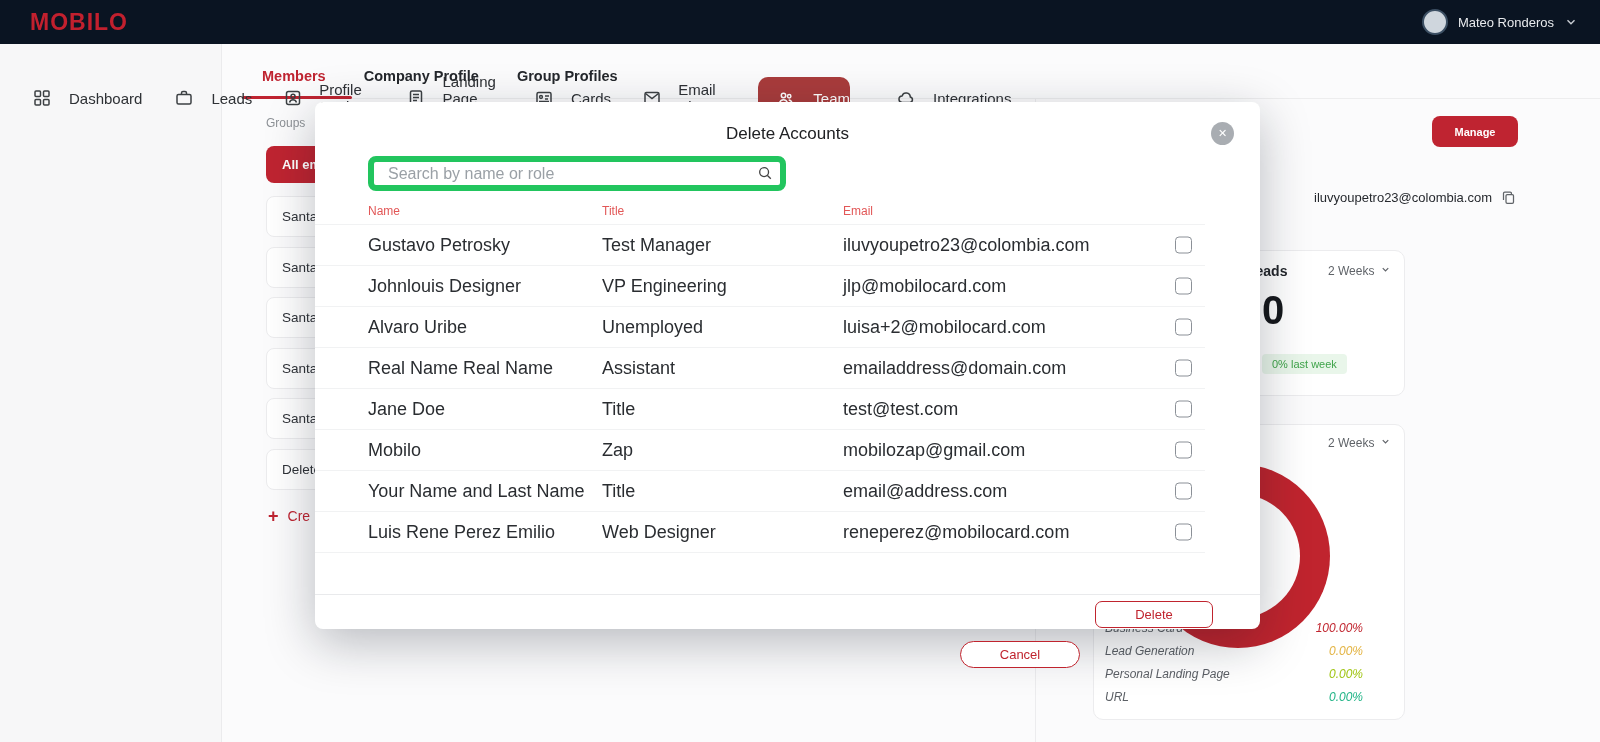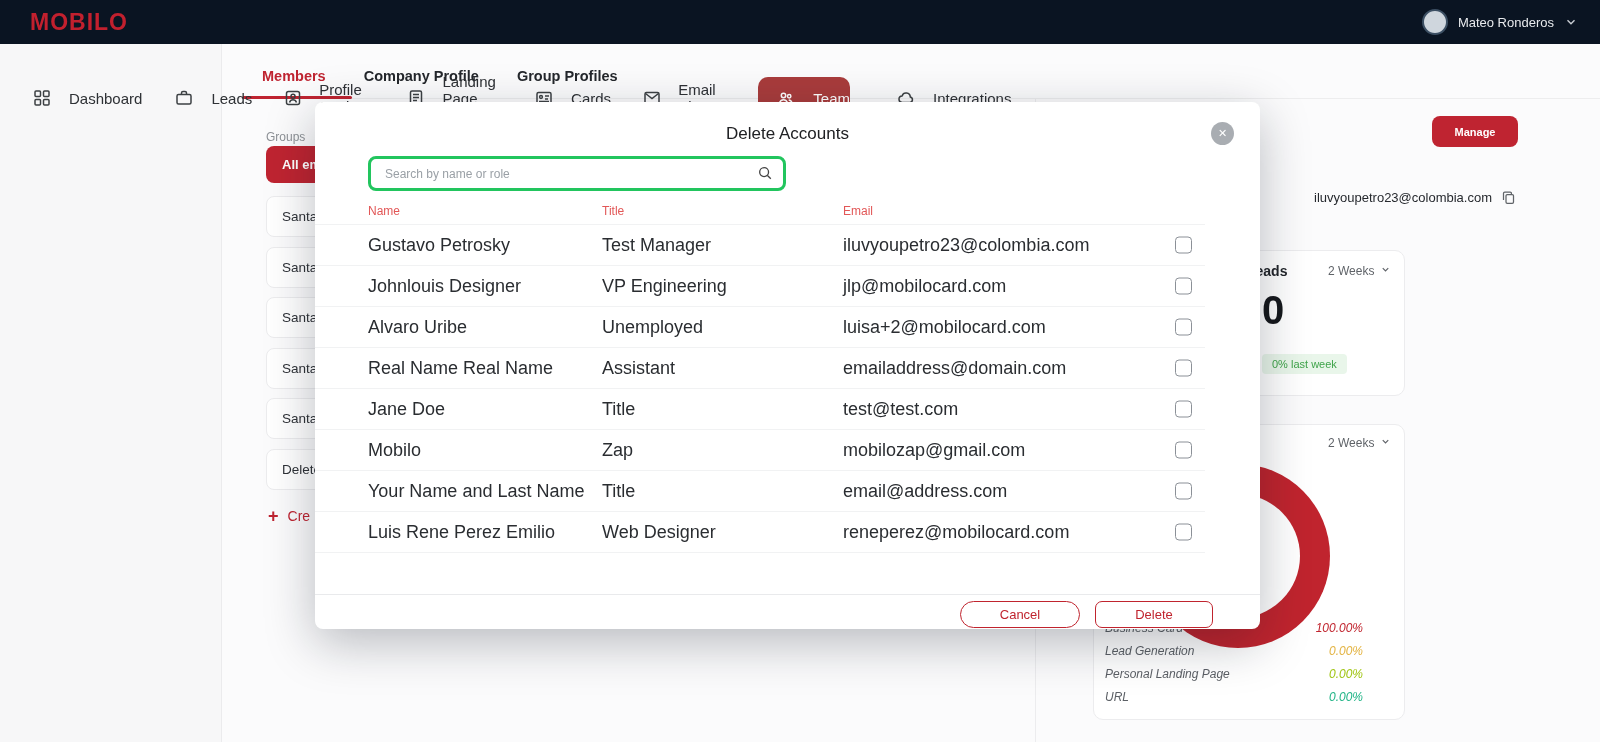--- a/index.html
+++ b/index.html
@@ -24,21 +24,21 @@
   .side-footer { position:absolute; bottom:12px; left:0; right:0; display:flex; flex-direction:column; gap:16px; }
   .side-footer .nav-item { height:36px; }
 
   
   .main-bg { position:absolute; left:222px; top:44px; right:0; bottom:0; background:#fbfbfc; }
   .tabs { position:absolute; left:262px; top:68px; display:flex; gap:38px; font-size:14.5px; font-weight:600; z-index:1;}
   .tab { color:#24272c; cursor:pointer; }
   .tab.active { color:#bf2431; }
   .tab-underline { position:absolute; left:242px; top:96px; width:110px; height:3px; background:#bf2431; border-radius:2px; z-index:2;}
   .tab-line { position:absolute; left:222px; top:98px; right:0; height:1px; background:#ededee; }
-  .groups-heading { position:absolute; left:266px; top:116px; font-size:12px; color:#8d9196;margin-top:14px; }
+  .groups-heading { position:absolute; left:266px; top:116px; font-size:12px; color:#8d9196; }
   .all-btn { position:absolute; left:266px; top:146px; width:150px; height:37px; background:#bf2431; color:#fff; border:none; border-radius:8px; font-size:13px; font-weight:600; text-align:left; padding-left:16px; font-family:inherit; cursor:pointer; }
   .group-item { position:absolute; left:266px; width:200px; height:41px; background:#fff; border:1px solid #ececee; border-radius:8px; font-size:13.5px; font-weight:500; color:#2f3237; line-height:39px; padding-left:15px; cursor:pointer; }
   .create-link { position:absolute; left:268px; top:508px; display:flex; align-items:center; gap:9px; color:#bf2431; font-size:14px; cursor:pointer; }
   .create-link .plus { font-size:18px; font-weight:600; line-height:14px; }
   .vdivider { position:absolute; left:1035px; top:99px; bottom:0; width:1px; background:#ececee; }
 
   
   .manage-btn { position:absolute; left:1432px; top:116px; width:86px; height:31px; background:#bf2431; color:#fff; border:none; border-radius:8px; font-size:11px; font-weight:600; font-family:inherit; cursor:pointer; }
   .email-row { position:absolute; right:84px; top:190px; display:flex; align-items:center; gap:9px; }
   .email-text { font-size:13px; color:#26292e; }
@@ -57,34 +57,34 @@
   .legend-row { position:absolute; left:1105px; width:258px; height:15px; font-size:12px;font-style:italic; }
   .legend-label { color:#5c6066; }
   .legend-value { position:absolute; right:0; top:0; font-weight:500; }
   .lv0 { color:#c0242e; } .lv1 { color:#e3b341; } .lv2 { color:#a0c514; } .lv3 { color:#20b486; }
 
   
   .modal { position:absolute; left:315px; top:102px; width:945px; height:527px; background:#fff; border-radius:8px; box-shadow:0 14px 50px rgba(15,20,35,.28); z-index:50; }
   .modal-title { position:absolute; top:22px; left:0; right:0; text-align:center; font-size:17px; font-weight:500; color:#202124; }
   .modal-close { position:absolute; top:20px; right:26px; width:23px; height:23px; border-radius:50%; background:#a9adb2; color:#fff; font-size:11px; display:flex; align-items:center; justify-content:center; cursor:pointer; }
   .search-wrap { position:absolute; left:53px; top:54px; width:418px; height:35px; }
-  .search-input { width:100%; height:100%; border:3px solid #22c55e; border-radius:8px; padding:0 40px 0 14px; font-size:12px; color:#333; font-family:inherit; outline:none; }
+  .search-input { width:100%; height:100%; border:6px solid #22c55e; border-radius:8px; padding:0 40px 0 14px; font-size:16px; color:#333; font-family:inherit; outline:none; }
   .search-input::placeholder { color:#9aa0a6; }
   .search-icon { position:absolute; right:13px; top:9px; color:#444; }
   .thead { position:absolute; top:102px; left:0; width:890px; height:20px; font-size:12px; color:#e25757; }
   .thead span { position:absolute; top:0; }
   .th-name { left:53px; } .th-title { left:287px; } .th-email { left:528px; }
   .rows { position:absolute; top:122px; left:0; width:890px; border-top:1px solid #f1f2f3; }
   .trow { position:relative; height:41px; border-bottom:1px solid #f1f2f3; }
   .trow span { position:absolute; top:50%; transform:translateY(-50%); font-size:18px; color:#2a2d31; }
   .c-name { left:53px; } .c-title { left:287px; } .c-email { left:528px; }
   .checkbox { position:absolute; left:860px; top:12px; width:17px; height:17px; border:1.5px solid #8b9097; border-radius:4px; background:#fff; cursor:pointer; }
   .footer-line { position:absolute; top:492px; left:0; width:100%; height:1px; background:#e9eaec; }
   .btn { position:absolute; top:499px; height:27px; background:#fff; border:1px solid #c0242e; color:#c0242e; font-size:13px; font-family:inherit; cursor:pointer; }
-  .btn-cancel { left:645px; width:120px; border-radius:15px; }
+  .btn-cancel { left:645px; width:120px; border-radius:15px;margin-top:40px; }
   .btn-delete { left:780px; width:118px; border-radius:7px; }
 </style>
 </head>
 <body>
 
 <div class="canvas">
 
   <header class="topbar">
     <div class="logo">MOBILO</div>
     <div class="usermenu">

